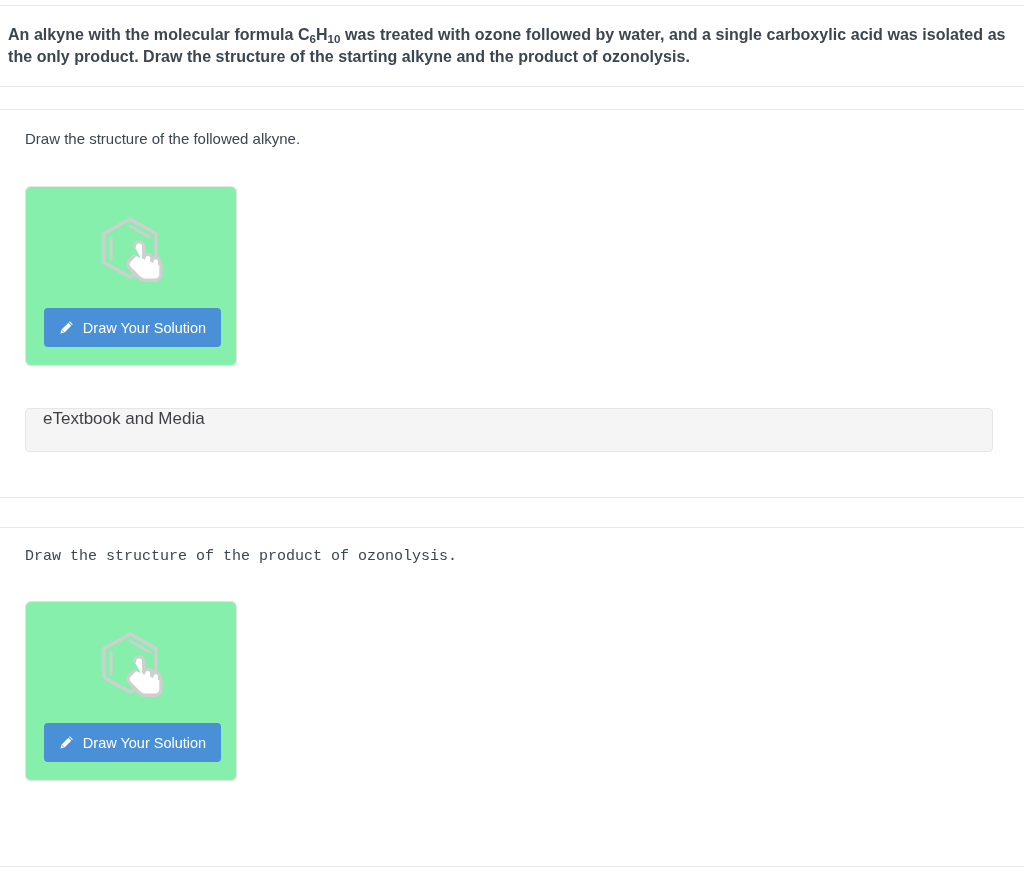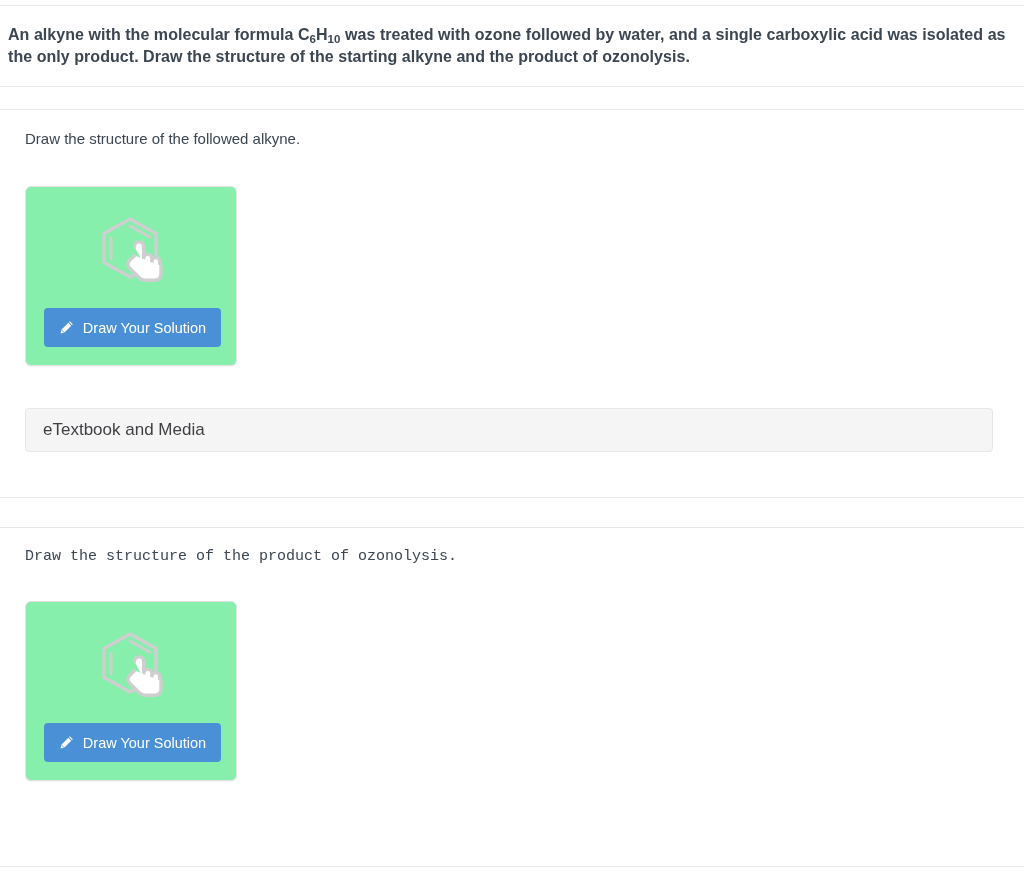--- a/index.html
+++ b/index.html
@@ -128,21 +128,20 @@
   .etextbook-bar {
     position: absolute;
     left: 25px;
     top: 299px;
     width: 968px;
     height: 44px;
     background: #f5f5f5;
     border: 1px solid #e6e6e6;
     border-radius: 4px;
     display: flex;
-    align-items: center;
     cursor: pointer;
   }
   .etextbook-bar .etextbook-label {
     padding-left: 17px;
     font-size: 17px;
     color: #3f3f44;
   }
 </style>
 </head>
 <body>

